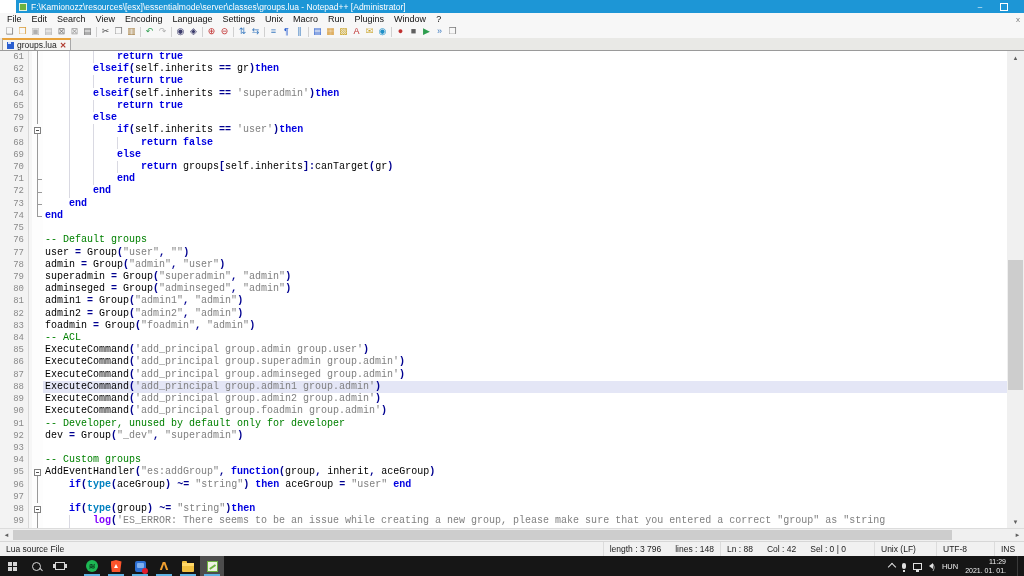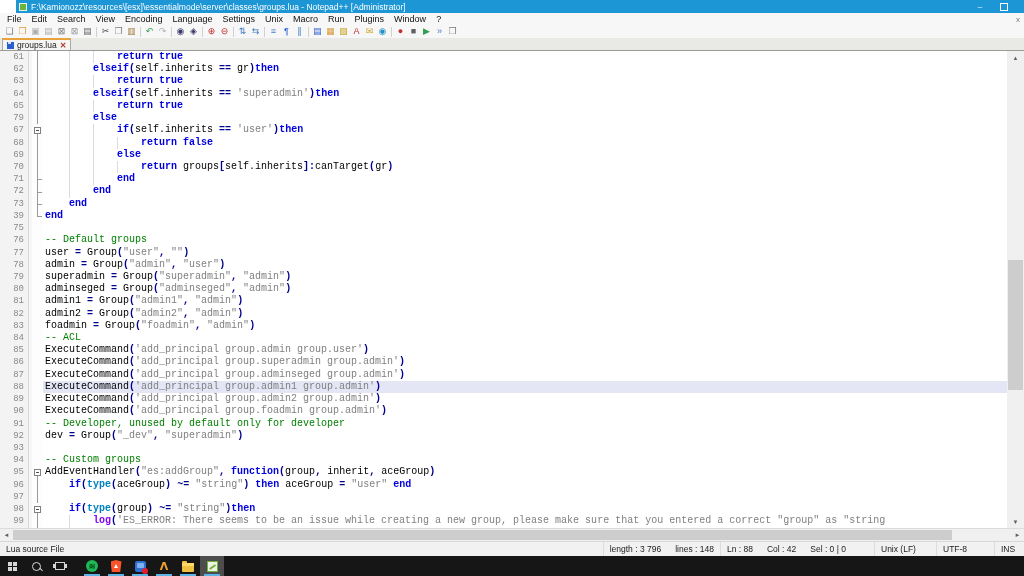--- a/index.html
+++ b/index.html
@@ -284,21 +284,21 @@
     <div class="line"><span class="ln">64</span><span class="bm"></span><span class="fold"><span class="fv"></span></span><span class="codewrap"><span class="guide" style="left: 26px;"></span><span class="d">        </span><span class="k">elseif</span><span class="o">(</span><span class="d">self.inherits </span><span class="o">==</span><span class="d"> </span><span class="s">'superadmin'</span><span class="o">)</span><span class="k">then</span></span></div>
     <div class="line"><span class="ln">65</span><span class="bm"></span><span class="fold"><span class="fv"></span></span><span class="codewrap"><span class="guide" style="left: 26px;"></span><span class="guide" style="left: 50px;"></span><span class="d">            </span><span class="k">return</span><span class="d"> </span><span class="k">true</span></span></div>
     <div class="line"><span class="ln">79</span><span class="bm"></span><span class="fold"><span class="fv"></span></span><span class="codewrap"><span class="guide" style="left: 26px;"></span><span class="d">        </span><span class="k">else</span></span></div>
     <div class="line"><span class="ln">67</span><span class="bm"></span><span class="fold"><span class="fv half-b"></span><span class="fb"></span></span><span class="codewrap"><span class="guide" style="left: 26px;"></span><span class="guide" style="left: 50px;"></span><span class="d">            </span><span class="k">if</span><span class="o">(</span><span class="d">self.inherits </span><span class="o">==</span><span class="d"> </span><span class="s">'user'</span><span class="o">)</span><span class="k">then</span></span></div>
     <div class="line"><span class="ln">68</span><span class="bm"></span><span class="fold"><span class="fv"></span></span><span class="codewrap"><span class="guide" style="left: 26px;"></span><span class="guide" style="left: 50px;"></span><span class="guide" style="left: 74px;"></span><span class="d">                </span><span class="k">return</span><span class="d"> </span><span class="k">false</span></span></div>
     <div class="line"><span class="ln">69</span><span class="bm"></span><span class="fold"><span class="fv"></span></span><span class="codewrap"><span class="guide" style="left: 26px;"></span><span class="guide" style="left: 50px;"></span><span class="d">            </span><span class="k">else</span></span></div>
     <div class="line"><span class="ln">70</span><span class="bm"></span><span class="fold"><span class="fv"></span></span><span class="codewrap"><span class="guide" style="left: 26px;"></span><span class="guide" style="left: 50px;"></span><span class="guide" style="left: 74px;"></span><span class="d">                </span><span class="k">return</span><span class="d"> groups</span><span class="o">[</span><span class="d">self.inherits</span><span class="o">]:</span><span class="d">canTarget</span><span class="o">(</span><span class="d">gr</span><span class="o">)</span></span></div>
     <div class="line"><span class="ln">71</span><span class="bm"></span><span class="fold"><span class="fv"></span><span class="ftick"></span></span><span class="codewrap"><span class="guide" style="left: 26px;"></span><span class="guide" style="left: 50px;"></span><span class="d">            </span><span class="k">end</span></span></div>
     <div class="line"><span class="ln">72</span><span class="bm"></span><span class="fold"><span class="fv"></span><span class="ftick"></span></span><span class="codewrap"><span class="guide" style="left: 26px;"></span><span class="d">        </span><span class="k">end</span></span></div>
     <div class="line"><span class="ln">73</span><span class="bm"></span><span class="fold"><span class="fv"></span><span class="ftick"></span></span><span class="codewrap"><span class="d">    </span><span class="k">end</span></span></div>
-    <div class="line"><span class="ln">39</span><span class="bm"></span><span class="fold"><span class="fv half-t"></span><span class="ftick"></span></span><span class="codewrap"><span class="k">end</span></span></div>
+    <div class="line"><span class="ln">74</span><span class="bm"></span><span class="fold"><span class="fv half-t"></span><span class="ftick"></span></span><span class="codewrap"><span class="k">end</span></span></div>
     <div class="line"><span class="ln">75</span><span class="bm"></span><span class="fold"></span><span class="codewrap"></span></div>
     <div class="line"><span class="ln">76</span><span class="bm"></span><span class="fold"></span><span class="codewrap"><span class="c">-- Default groups</span></span></div>
     <div class="line"><span class="ln">77</span><span class="bm"></span><span class="fold"></span><span class="codewrap"><span class="d">user </span><span class="o">=</span><span class="d"> Group</span><span class="o">(</span><span class="s">"user"</span><span class="o">,</span><span class="d"> </span><span class="s">""</span><span class="o">)</span></span></div>
     <div class="line"><span class="ln">78</span><span class="bm"></span><span class="fold"></span><span class="codewrap"><span class="d">admin </span><span class="o">=</span><span class="d"> Group</span><span class="o">(</span><span class="s">"admin"</span><span class="o">,</span><span class="d"> </span><span class="s">"user"</span><span class="o">)</span></span></div>
     <div class="line"><span class="ln">79</span><span class="bm"></span><span class="fold"></span><span class="codewrap"><span class="d">superadmin </span><span class="o">=</span><span class="d"> Group</span><span class="o">(</span><span class="s">"superadmin"</span><span class="o">,</span><span class="d"> </span><span class="s">"admin"</span><span class="o">)</span></span></div>
     <div class="line"><span class="ln">80</span><span class="bm"></span><span class="fold"></span><span class="codewrap"><span class="d">adminseged </span><span class="o">=</span><span class="d"> Group</span><span class="o">(</span><span class="s">"adminseged"</span><span class="o">,</span><span class="d"> </span><span class="s">"admin"</span><span class="o">)</span></span></div>
     <div class="line"><span class="ln">81</span><span class="bm"></span><span class="fold"></span><span class="codewrap"><span class="d">admin1 </span><span class="o">=</span><span class="d"> Group</span><span class="o">(</span><span class="s">"admin1"</span><span class="o">,</span><span class="d"> </span><span class="s">"admin"</span><span class="o">)</span></span></div>
     <div class="line"><span class="ln">82</span><span class="bm"></span><span class="fold"></span><span class="codewrap"><span class="d">admin2 </span><span class="o">=</span><span class="d"> Group</span><span class="o">(</span><span class="s">"admin2"</span><span class="o">,</span><span class="d"> </span><span class="s">"admin"</span><span class="o">)</span></span></div>
     <div class="line"><span class="ln">83</span><span class="bm"></span><span class="fold"></span><span class="codewrap"><span class="d">foadmin </span><span class="o">=</span><span class="d"> Group</span><span class="o">(</span><span class="s">"foadmin"</span><span class="o">,</span><span class="d"> </span><span class="s">"admin"</span><span class="o">)</span></span></div>
     <div class="line"><span class="ln">84</span><span class="bm"></span><span class="fold"></span><span class="codewrap"><span class="c">-- ACL</span></span></div>
@@ -387,13 +387,28 @@
       <div class="runline"></div>
   </div>
   <div class="tkbtn">
     <div class="folder"></div>
       <div class="runline"></div>
   </div>
   <div class="tkbtn active">
     <div class="nppico"></div>
       <div class="runline"></div>
   </div>
+  <div class="tray">
+    <div class="chev"></div>
+    <div class="mic"></div>
+    <div class="net"></div>
+    <div class="vol">
+        <span class="tri"></span>
+        <span>)</span>
+      </div>
+    <div class="lang">HUN</div>
+    <div class="clock">
+      <div>11:29</div>
+      <div>2021. 01. 01.</div>
+    </div>
+    <div class="showdesk"></div>
+  </div>
 </div>
 
 </body></html>

